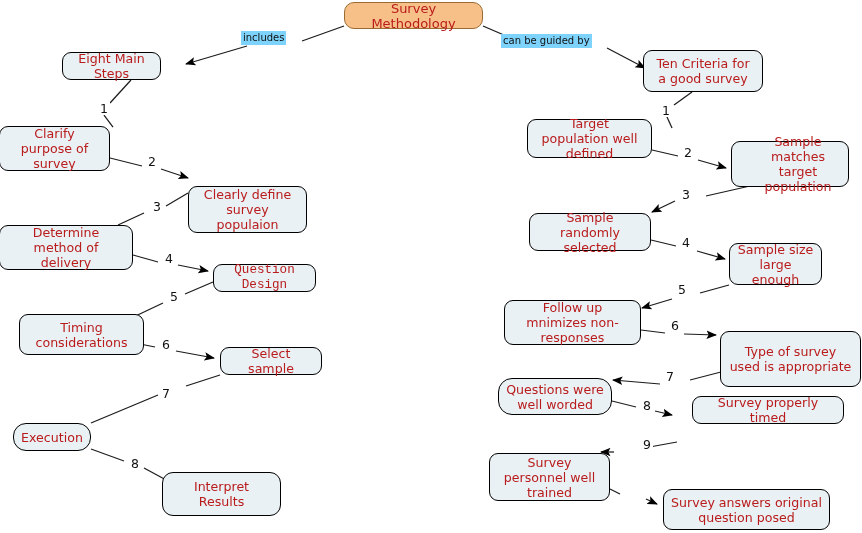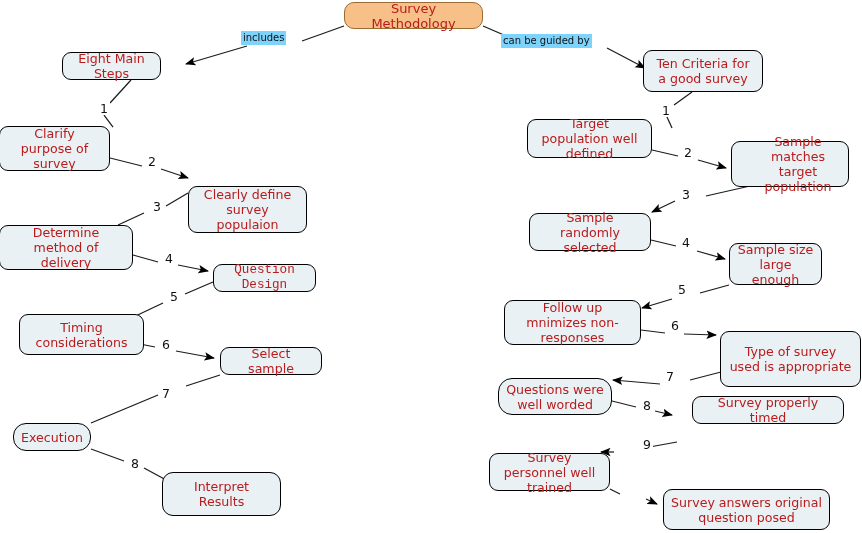--- a/index.html
+++ b/index.html
@@ -110,21 +110,21 @@
   <div class="node" style="left:729px;top:243px;width:93px;height:42px;">Sample size large enough</div>
 
   <div class="node" style="left:504px;top:300px;width:137px;height:45px;">Follow up mnimizes non-responses</div>
 
   <div class="node" style="left:720px;top:331px;width:141px;height:56px;">Type of survey used is appropriate</div>
 
   <div class="node" style="left:498px;top:378px;width:114px;height:37px;border-radius:14px;">Questions were well worded</div>
 
   <div class="node" style="left:676px;top:396px;width:152px;height:28px;margin-left:16px;">Survey properly timed</div>
 
-  <div class="node" style="left:489px;top:453px;width:121px;height:38px;">Survey personnel well trained</div>
+  <div class="node" style="left:489px;top:453px;width:121px;height:48px;">Survey personnel well trained</div>
 
   <div class="node" style="left:663px;top:489px;width:167px;height:41px;">Survey answers original question posed</div>
 
   <div class="edge-label" style="left:98px;top:102px;">1</div>
   <div class="edge-label" style="left:146px;top:155px;">2</div>
   <div class="edge-label" style="left:151px;top:200px;">3</div>
   <div class="edge-label" style="left:163px;top:252px;">4</div>
   <div class="edge-label" style="left:168px;top:290px;">5</div>
   <div class="edge-label" style="left:160px;top:338px;">6</div>
   <div class="edge-label" style="left:160px;top:387px;">7</div>

